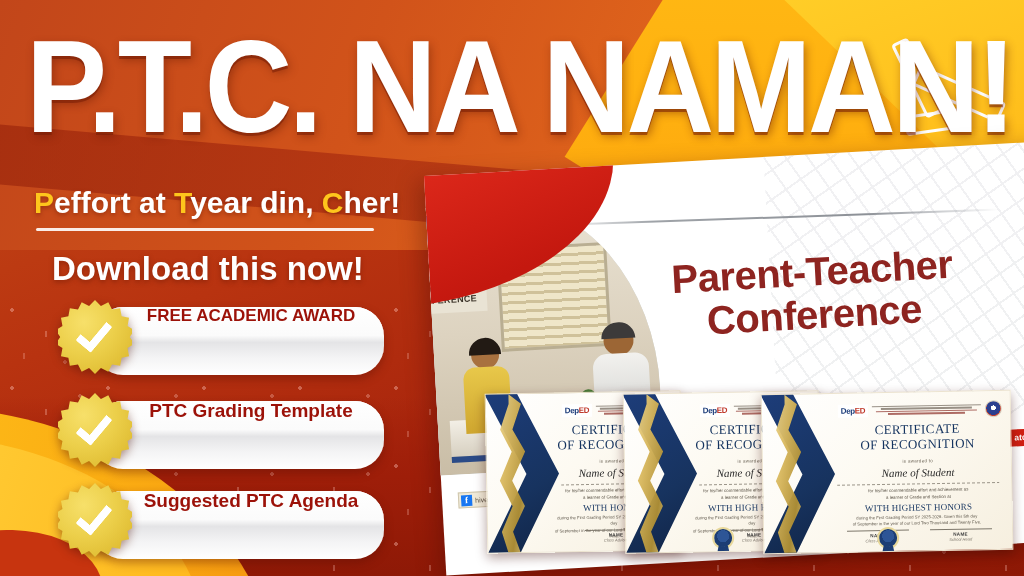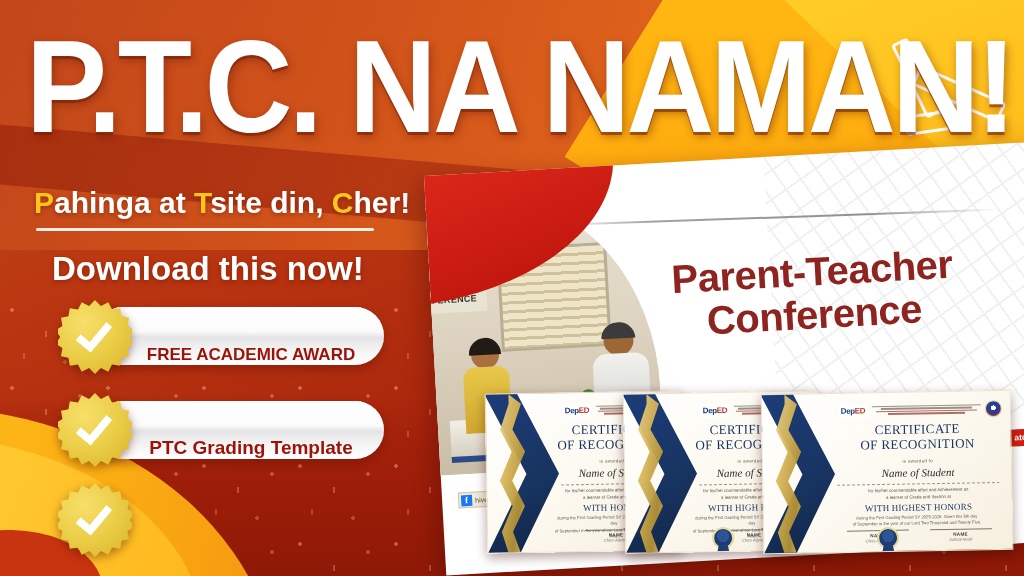--- a/index.html
+++ b/index.html
@@ -112,24 +112,24 @@
 
   .download{
     position:absolute; left:52px; top:250px;
     font-size:33px; font-weight:700; color:#ffffff;
     text-shadow:0 2px 5px rgba(110,25,5,.55);
     white-space:nowrap;
   }
 
   
   .pill{
-    position:absolute; height:58px; border-radius:29px;
+    position:absolute; height:68px; border-radius:29px;
     background:linear-gradient(180deg,#ffffff 0%,#fbfbfb 42%,#e4e4e6 52%,#f4f4f5 75%,#ffffff 100%);
     box-shadow:0 4px 10px rgba(90,15,5,.4), inset 0 1px 0 #fff;
-    display:flex; align-items:flex-end; justify-content:center;
+    display:flex; align-items:flex-start; justify-content:center;
     color:#9c1209; text-align:center; font-weight:700;
   }
   .pill .ptxt{ line-height:1.1; padding-left:36px; padding-right:12px; }
   .pill-1{ left:94px; top:307px; width:290px; font-size:17px; }
   .pill-2{ left:94px; top:401px; width:290px; font-size:19px; }
   .pill-3{ left:94px; top:491px; width:290px; font-size:19px; }
 
   .badge{
     position:absolute; width:74px; height:74px;
     display:flex; align-items:center; justify-content:center;
@@ -377,21 +377,21 @@
 
   <div class="rays">
     <div class="ray ray1"></div>
     <div class="ray ray2"></div>
     <div class="ray ray3"></div>
   </div>
 
   <div class="headline">P.T.C. NA NAMAN!</div>
 
   <div class="subline">
-    <span class="hl">P</span><span>ahinga at </span><span class="hl">T</span><span>site din, </span><span class="hl">C</span><span>her!</span>
+    <span class="hl">P</span><span>effort at </span><span class="hl">T</span><span>year din, </span><span class="hl">C</span><span>her!</span>
   </div>
 
   <div class="rule"></div>
 
   <div class="download">Download this now!</div>
 
   <div class="pill pill-1">
     <div class="ptxt">
       <div>FREE ACADEMIC AWARD</div>
     </div>
@@ -404,20 +404,25 @@
   <div class="pill pill-2">
     <div class="ptxt">
       <div>PTC Grading Template</div>
     </div>
   </div>
   <div class="badge badge-2">
     <div class="star"></div>
     <div class="tick"></div>
   </div>
 
+  <div class="pill pill-3">
+    <div class="ptxt">
+      <div>Suggested PTC Agenda</div>
+    </div>
+  </div>
   <div class="badge badge-3">
     <div class="star"></div>
     <div class="tick"></div>
   </div>
 
   <div class="slide">
     <div class="slide-watermark"></div>
     <div class="slide-rule"></div>
     <div class="slide-title">
       <div>Parent-Teacher</div>

